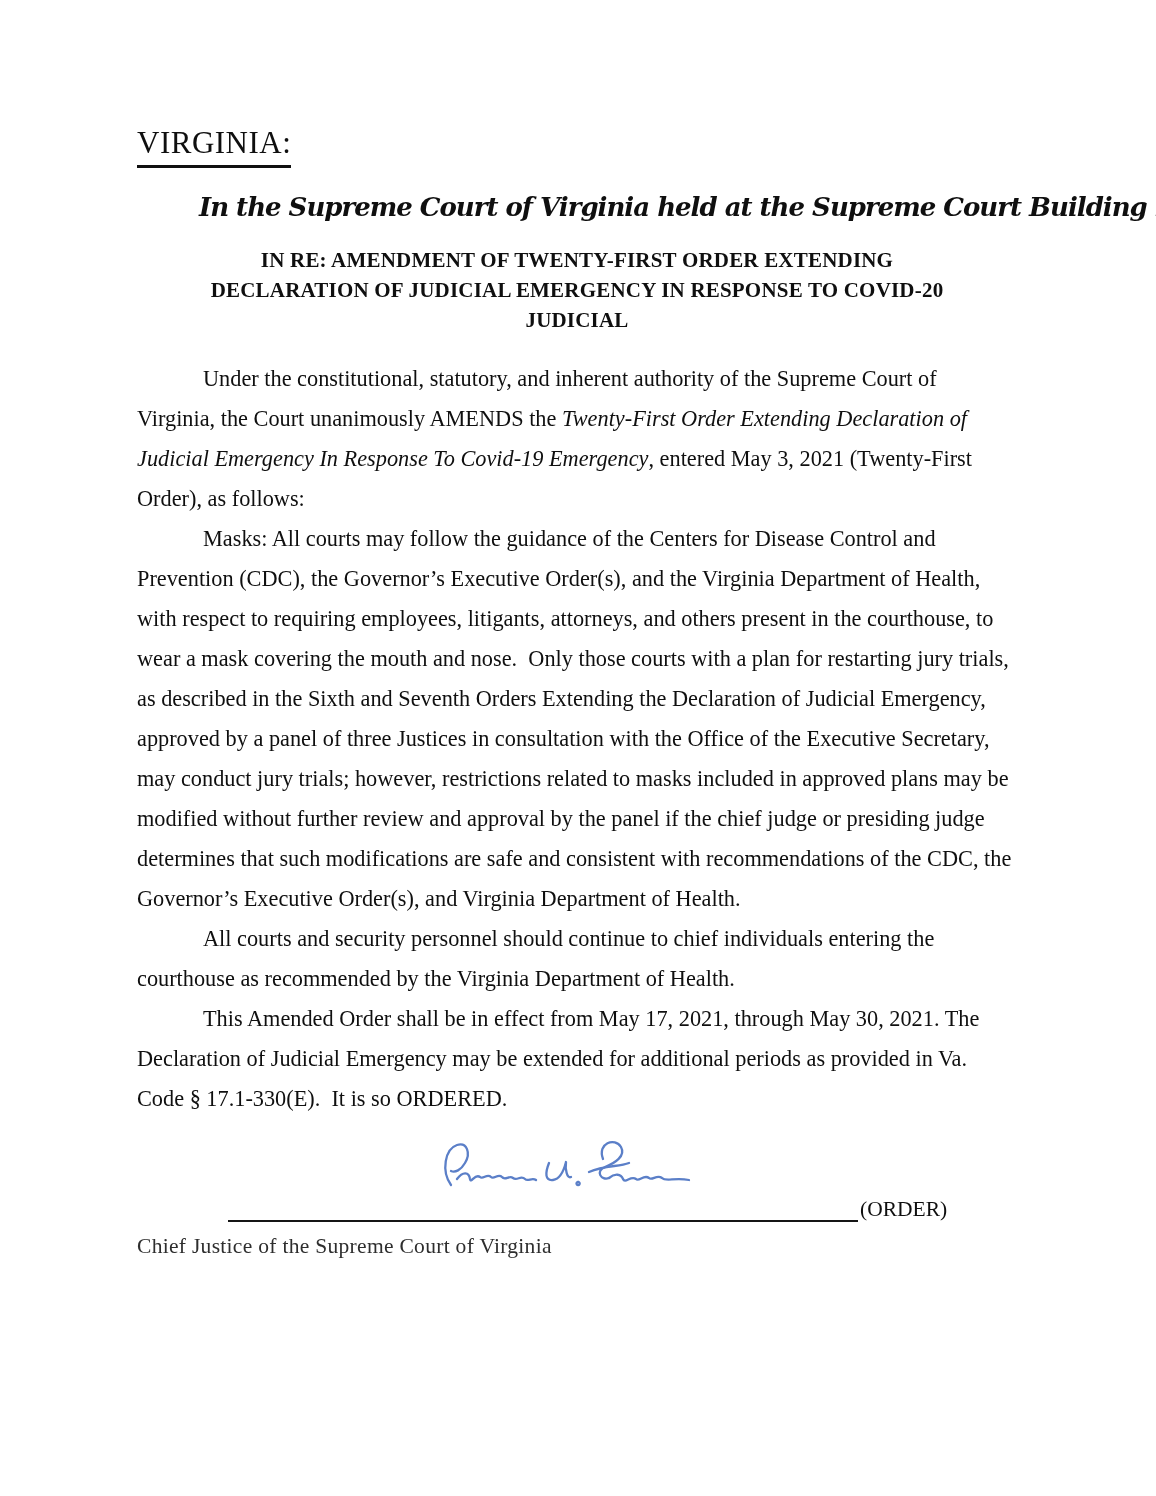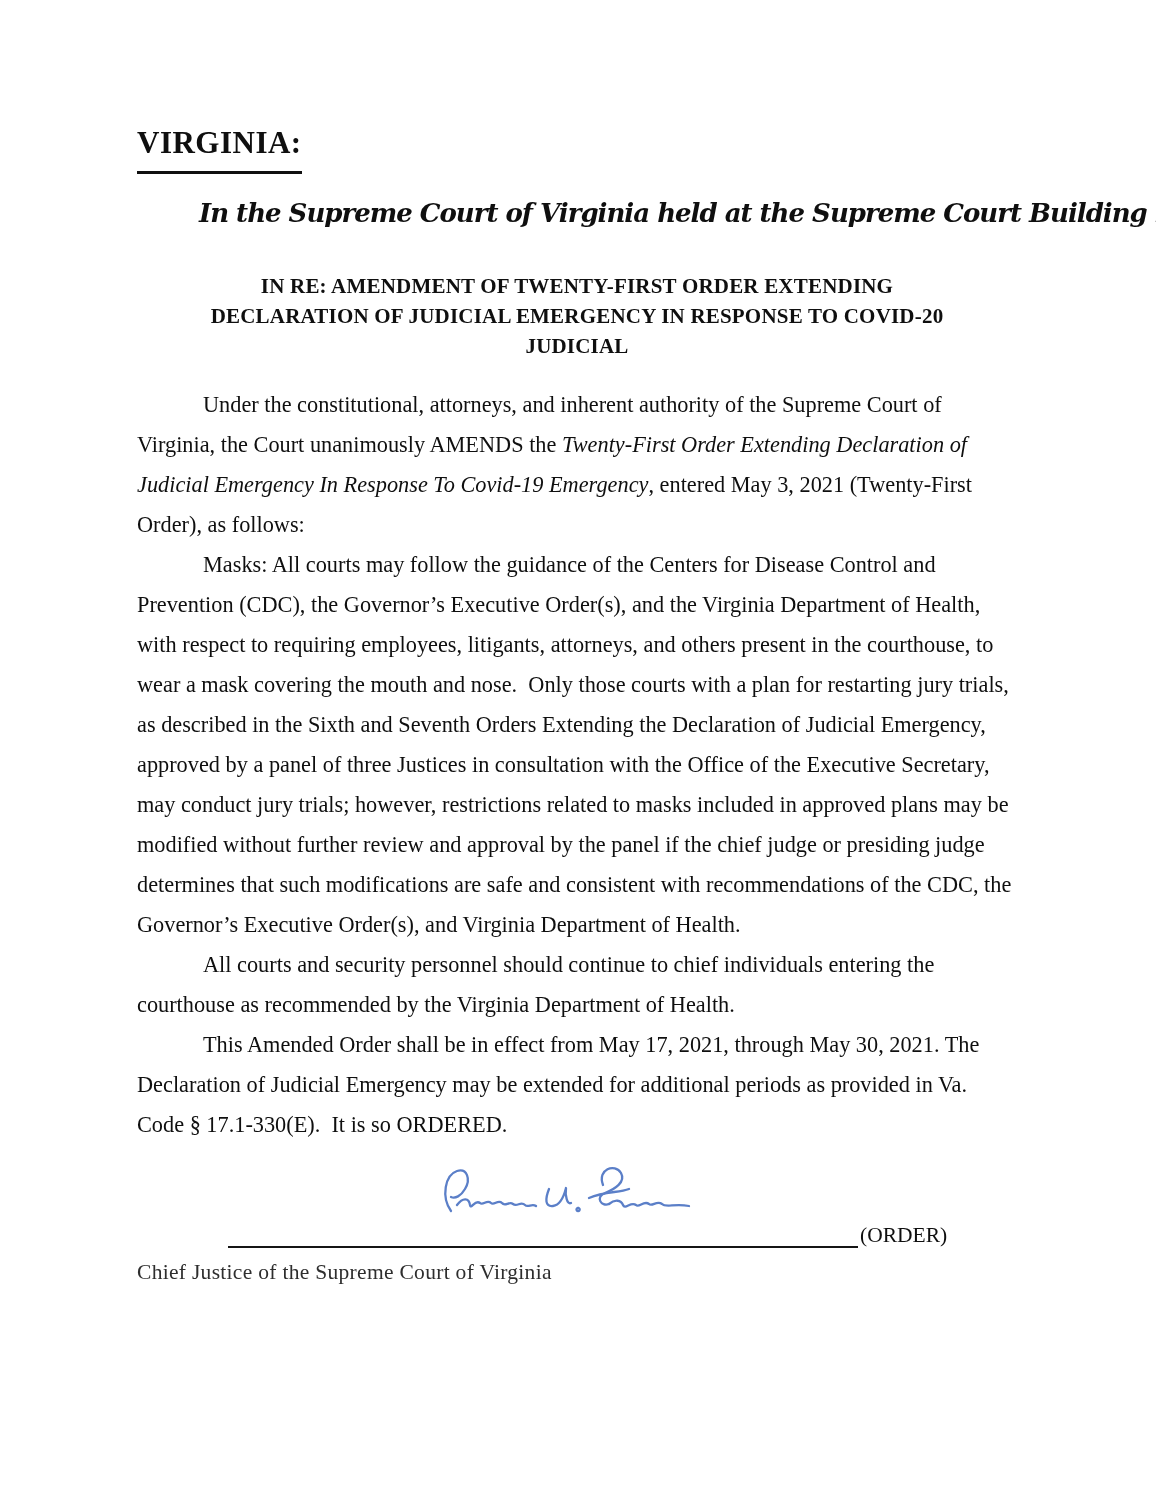--- a/index.html
+++ b/index.html
@@ -15,43 +15,43 @@
     box-sizing: border-box;
     padding: 126px 139px 0 137px;
     font-family: "Liberation Serif", "DejaVu Serif", serif;
     color: #0f0f0f;
     overflow: hidden;
   }
   .state-heading {
     display: inline-block;
     margin: 0;
     font-size: 31px;
-    font-weight: bold;
+    font-weight: normal;
     letter-spacing: 0.5px;
     border-bottom: 3px solid #101010;
-    padding-bottom: 11px;
+    padding-bottom: 5px;
     line-height: 34px;
   }
   .court-caption {
     margin-top: 18px;
     font-family: "DejaVu Serif", serif;
     font-style: italic;
     font-weight: 600;
     font-size: 26px;
     line-height: 43px;
     letter-spacing: -1px;
   }
   .caption-line {
     white-space: nowrap;
   }
   .caption-line.first {
     padding-left: 62px;
   }
   .order-title {
-    margin-top: 36px;
+    margin-top: 16px;
     text-align: center;
     font-weight: bold;
     font-size: 21px;
     line-height: 30px;
     letter-spacing: 0.2px;
   }
   .body-text {
     margin-top: 24px;
     font-size: 22.3px;
     line-height: 40px;
@@ -108,21 +108,21 @@
       <div class="caption-line first">In the Supreme Court of Virginia held at the Supreme Court Building in the</div>
     </div>
 
   <div class="order-title">
       <div>IN RE: AMENDMENT OF TWENTY-FIRST ORDER EXTENDING</div>
       <div>DECLARATION OF JUDICIAL EMERGENCY IN RESPONSE TO COVID-20</div>
       <div>JUDICIAL</div>
     </div>
 
   <div class="body-text">
-      <p><span>Under the constitutional, attorneys, and inherent authority of the Supreme Court of Virginia, the Court unanimously AMENDS the </span><span class="it">Twenty-First Order Extending Declaration of Judicial Emergency In Response To Covid-19 Emergency</span><span>, entered May 3, 2021 (Twenty-First Order), as follows:</span></p>
+      <p><span>Under the constitutional, statutory, and inherent authority of the Supreme Court of Virginia, the Court unanimously AMENDS the </span><span class="it">Twenty-First Order Extending Declaration of Judicial Emergency In Response To Covid-19 Emergency</span><span>, entered May 3, 2021 (Twenty-First Order), as follows:</span></p>
       <p><span>Masks: All courts may follow the guidance of the Centers for Disease Control and Prevention (CDC), the Governor’s Executive Order(s), and the Virginia Department of Health, with respect to requiring employees, litigants, attorneys, and others present in the courthouse, to wear a mask covering the mouth and nose.  Only those courts with a plan for restarting jury trials, as described in the Sixth and Seventh Orders Extending the Declaration of Judicial Emergency, approved by a panel of three Justices in consultation with the Office of the Executive Secretary, may conduct jury trials; however, restrictions related to masks included in approved plans may be modified without further review and approval by the panel if the chief judge or presiding judge determines that such modifications are safe and consistent with recommendations of the CDC, the Governor’s Executive Order(s), and Virginia Department of Health.</span></p>
       <p><span>All courts and security personnel should continue to chief individuals entering the courthouse as recommended by the Virginia Department of Health.</span></p>
       <p><span>This Amended Order shall be in effect from May 17, 2021, through May 30, 2021. The Declaration of Judicial Emergency may be extended for additional periods as provided in Va. Code § 17.1-330(E).  It is so ORDERED.</span></p>
     </div>
 
   <div class="sig-block">
     <svg class="signature-ink" width="260" height="60" viewBox="0 0 260 60" fill="none" stroke-width="2.3" stroke-linecap="round" stroke-linejoin="round">
       <path class="ink" d="M14,48 C4,34 8,12 20,8 C30,5 34,16 28,26 C24,33 18,36 14,34" stroke="#5b7fc8"></path>
       <path class="ink" d="M20,42 C26,34 32,35 33,42 C34,47 38,36 43,40 C46,43 50,36 54,40 C57,43 61,36 65,40 C68,44 72,38 76,41 C80,44 84,38 88,42 C91,45 95,40 99,43" stroke="#5b7fc8"></path>
       <path class="ink" d="M112,26 C108,36 108,44 116,43 C123,42 127,33 129,25 C128,32 130,42 134,40" stroke="#5b7fc8"></path>

